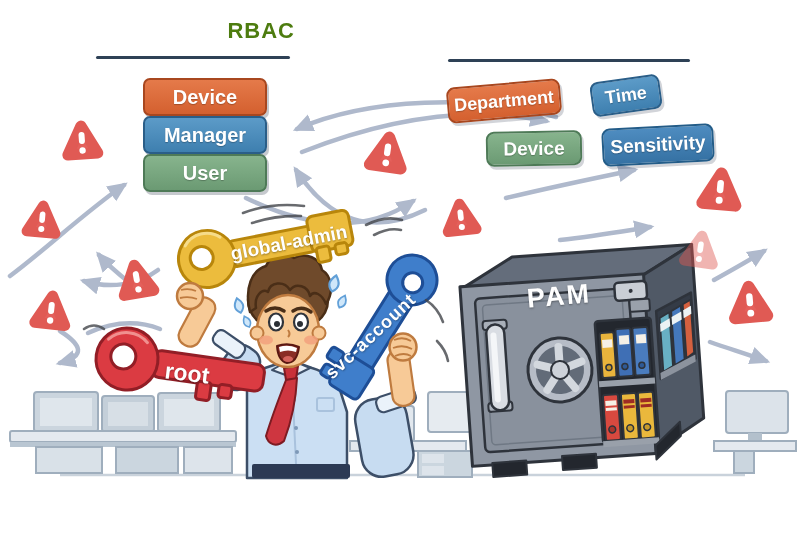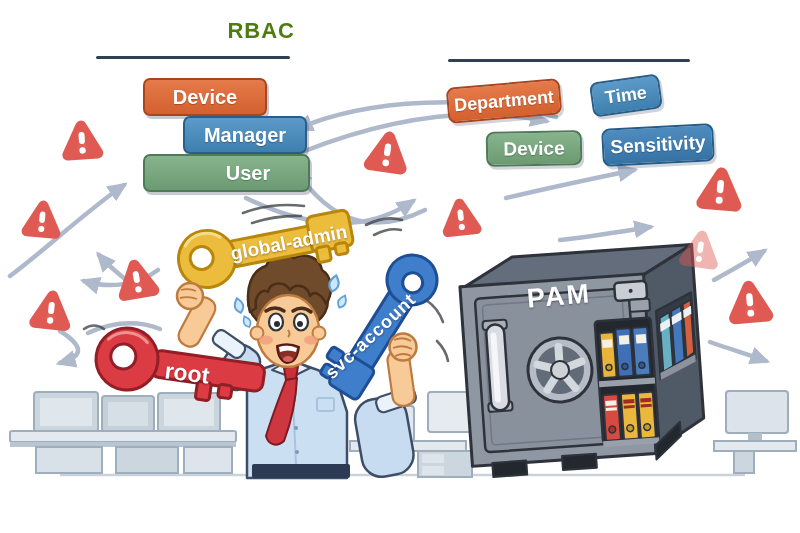--- a/index.html
+++ b/index.html
@@ -20,22 +20,22 @@
   .blue{background:linear-gradient(180deg,#5C9BC8,#3E7FAF);border-color:#2A5E88;}
   .green{background:linear-gradient(180deg,#87B48D,#6B9A73);border-color:#4E7A57;}
   .blue2{background:linear-gradient(180deg,#4E8CC0,#3672A4);border-color:#235C88;}
   .key-label{position:absolute;color:#fff;font-weight:bold;text-align:center;
              text-shadow:0 1px 2px rgba(0,0,0,.35);}
   #title-rbac{left:95px;top:18px;width:200px;}
   #rule-rbac{left:96px;top:56px;width:194px;}
   #title-abac{left:448px;top:20px;width:244px;}
   #rule-abac{left:448px;top:59px;width:242px;}
   #role-admin{left:143px;top:78px;}
-  #role-manager{left:143px;top:116px;margin-left:40px;}
-  #role-user{left:143px;top:154px;padding-left:43px;}
+  #role-manager{left:143px;top:116px;}
+  #role-user{left:143px;top:154px;}
   #chip-department{left:447px;top:83px;width:110px;height:32px;font-size:18px;transform:rotate(-5deg);}
   #chip-time{left:591px;top:78px;width:66px;height:31px;font-size:18px;transform:rotate(-8deg);}
   #chip-device{left:486px;top:131px;width:92px;height:31px;font-size:19px;transform:rotate(-1deg);}
   #chip-sensitivity{left:602px;top:126px;width:108px;height:34px;font-size:19px;transform:rotate(-3deg);}
   #lbl-global{left:219px;top:232px;width:140px;font-size:19px;transform:rotate(-11deg);}
   #lbl-svc{left:296px;top:326px;width:150px;font-size:18px;letter-spacing:1px;transform:rotate(-43deg);}
   #lbl-root{left:147px;top:360px;width:80px;font-size:23px;transform:rotate(7deg);}
   #lbl-pam{left:513px;top:281px;width:92px;font-size:27px;letter-spacing:2px;text-align:center;
            transform:rotate(-5deg);}
 </style>

